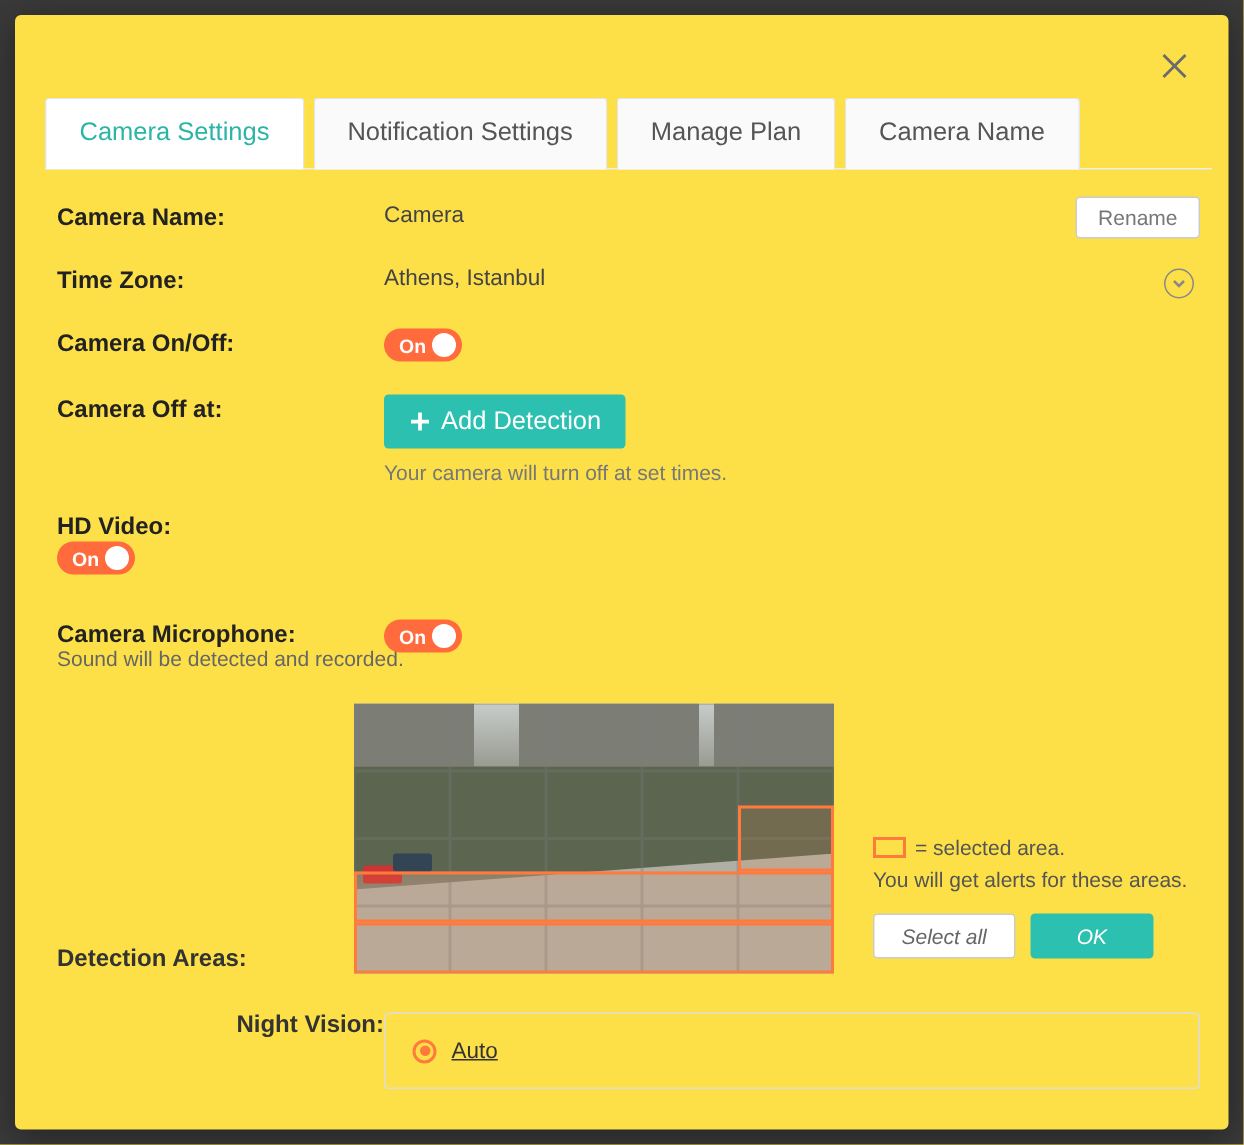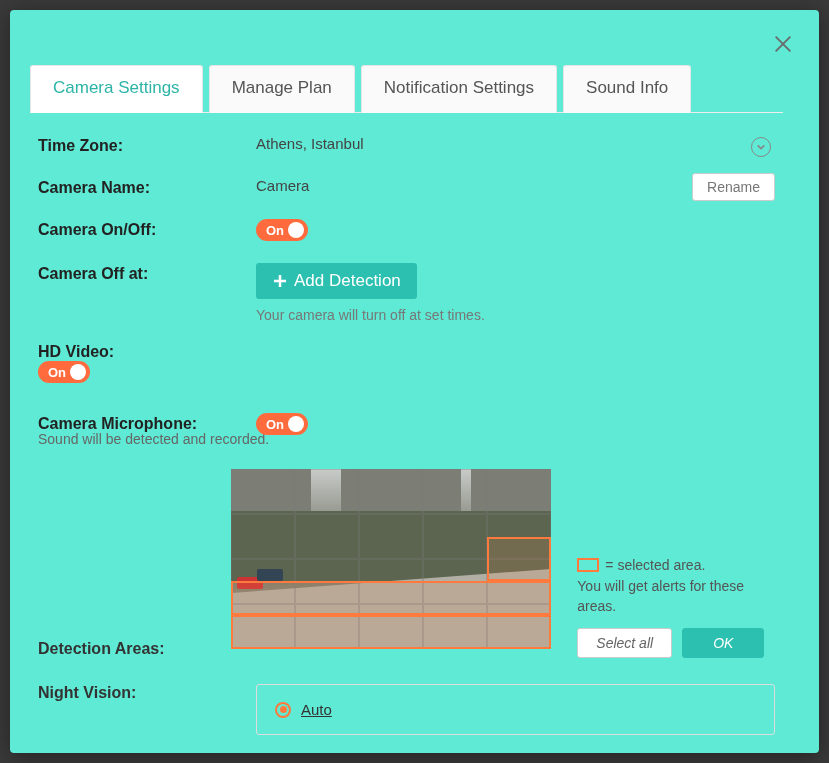--- a/index.html
+++ b/index.html
@@ -1,21 +1,21 @@
 <!DOCTYPE html>
 <html><head>
 <meta charset="utf-8">
 <style>
   * { box-sizing: border-box; margin: 0; padding: 0; }
   html, body { width: 829px; height: 763px; font-family: "Segoe UI", Arial, sans-serif; }
   body { background: #3a3a3a; display: flex; align-items: center; justify-content: center; }
   .modal {
-    width: 809px; height: 743px; background: #5eead4; border-radius: 4px;
+    width: 809px; height: 743px; background: #fde047; border-radius: 4px;
     box-shadow: 0 4px 24px rgba(0,0,0,0.4); position: relative; overflow: hidden;
-    padding: 18px 36px 0 20px;
+    padding: 18px 11px 0 20px;
   }
   .close {
     position: absolute; top: 20px; right: 22px; width: 28px; height: 28px;
     cursor: pointer; display:flex; align-items:center; justify-content:center;
   }
   .close svg { width: 22px; height: 22px; stroke: #6b6b6b; stroke-width: 2; }
   .tabs { display: flex; gap: 6px; margin-top: 36px; border-bottom: 1px solid #eee; }
   .tab {
     padding: 12px 22px 14px 22px; font-size: 17px; color: #555; cursor: pointer;
     border: 1px solid #e5e5e5; border-bottom: none; background:#fafafa; border-radius: 3px 3px 0 0;
@@ -71,62 +71,62 @@
   .s1{left:0;top:112px;width:320px;height:34px;}
   .s2{left:0;top:146px;width:320px;height:34px;}
   .s3{left:256px;top:68px;width:64px;height:44px;}
   .right-col{flex:1; font-size:14px; color:#555; padding-top:88px;}
   .legend{display:flex;align-items:center;gap:6px;margin-bottom:4px;}
   .legend .box{width:22px;height:14px;border:2px solid #ff7a3d;}
   .right-col .desc{line-height:1.4;margin-bottom:12px;}
   .btns{display:flex;gap:10px;}
   .btn{border:1px solid #ccc;background:#fff;color:#666;padding:6px 18px;border-radius:3px;font-size:14px;cursor:pointer;font-style:italic;}
   .btn.primary{background:#2cc0b0;color:#fff;border-color:#2cc0b0;padding:6px 30px;}
-  .nightvision{margin-top:26px;display:flex;align-items:flex-start;}
+  .nightvision{margin-top:26px;display:flex;align-items:flex-start;text-align:right;}
   .nightvision .label{width:218px;font-weight:700;font-size:16px;}
   .nv-box{flex:1;border:1px solid #ddd;border-radius:3px;padding:16px 18px;}
   .radio-row{display:flex;align-items:center;gap:10px;cursor:pointer;text-decoration:underline;}
   .radio{width:16px;height:16px;border:2px solid #ff7a3d;border-radius:50%;display:flex;align-items:center;justify-content:center;}
   .radio .dot{width:7px;height:7px;background:#ff7a3d;border-radius:50%;}
 </style>
 </head>
 <body>
 
 <div class="modal">
 
   <div class="close">
     <svg viewBox="0 0 24 24">
         <line x1="4" y1="4" x2="20" y2="20"></line>
         <line x1="20" y1="4" x2="4" y2="20"></line>
       </svg>
   </div>
 
   <div class="tabs">
     <div class="tab active">Camera Settings</div>
+    <div class="tab">Notification Settings</div>
     <div class="tab">Manage Plan</div>
-    <div class="tab">Notification Settings</div>
-    <div class="tab">Sound Info</div>
+    <div class="tab">Camera Name</div>
   </div>
 
   <div class="content">
+
+    <div class="row">
+      <div class="label">Camera Name:</div>
+      <div class="value">Camera</div>
+      <button class="rename-btn">Rename</button>
+    </div>
 
     <div class="row">
       <div class="label">Time Zone:</div>
       <div class="value">Athens, Istanbul</div>
       <div class="chevron">
         <svg viewBox="0 0 12 12">
             <polyline points="2,4 6,8 10,4"></polyline>
           </svg>
       </div>
-    </div>
-
-    <div class="row">
-      <div class="label">Camera Name:</div>
-      <div class="value">Camera</div>
-      <button class="rename-btn">Rename</button>
     </div>
 
     <div class="row">
       <div class="label">Camera On/Off:</div>
       <div class="value">
         <div class="toggle">
           <span>On</span>
           <div class="knob"></div>
         </div>
       </div>

